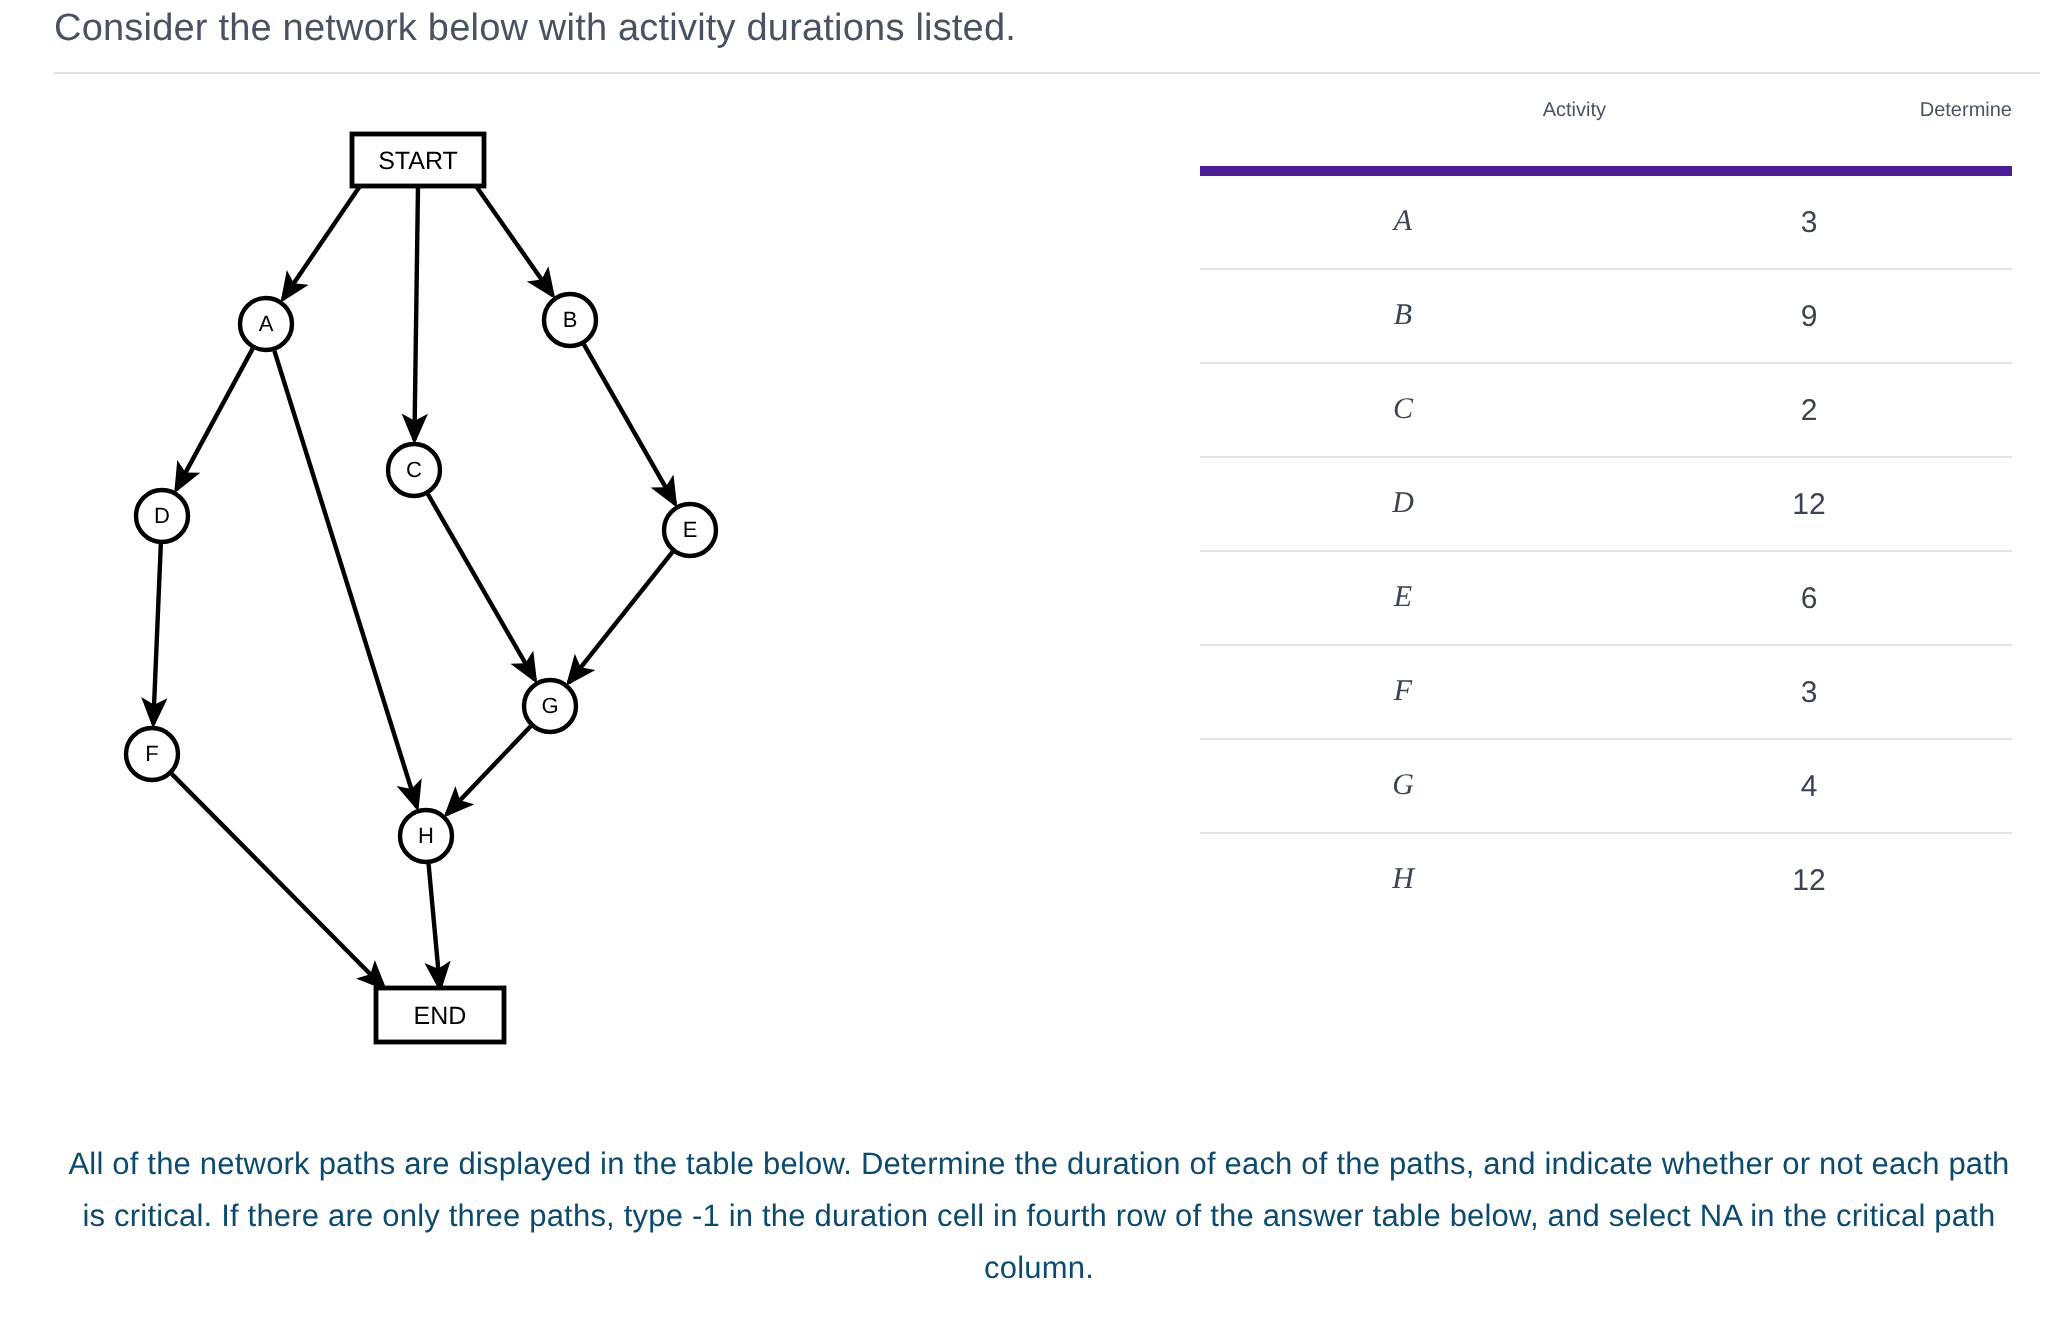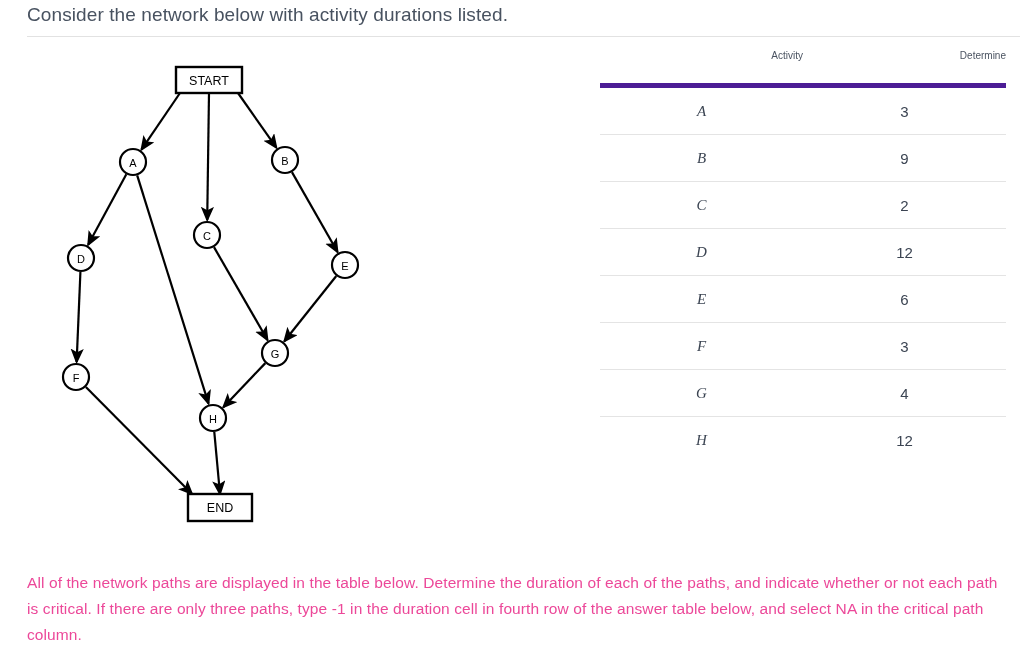--- a/index.html
+++ b/index.html
@@ -124,22 +124,23 @@
   }
 
   
   #bottom-prompt {
     position: absolute;
     left: 27px;
     top: 570px;
     width: 985px;
     font-size: 15.5px;
     line-height: 26px;
-    color: #ec4899;
+    color: #0c4a6e;
     letter-spacing: 0.1px;
+    text-align: center;
   }
 </style>
 </head>
 <body>
 
 <div id="intro-text">Consider the network below with activity durations listed.</div>
 <div id="top-rule"></div>
 
 <div id="network-diagram">
   <svg id="network-svg" width="420" height="500" viewBox="0 0 420 500">

